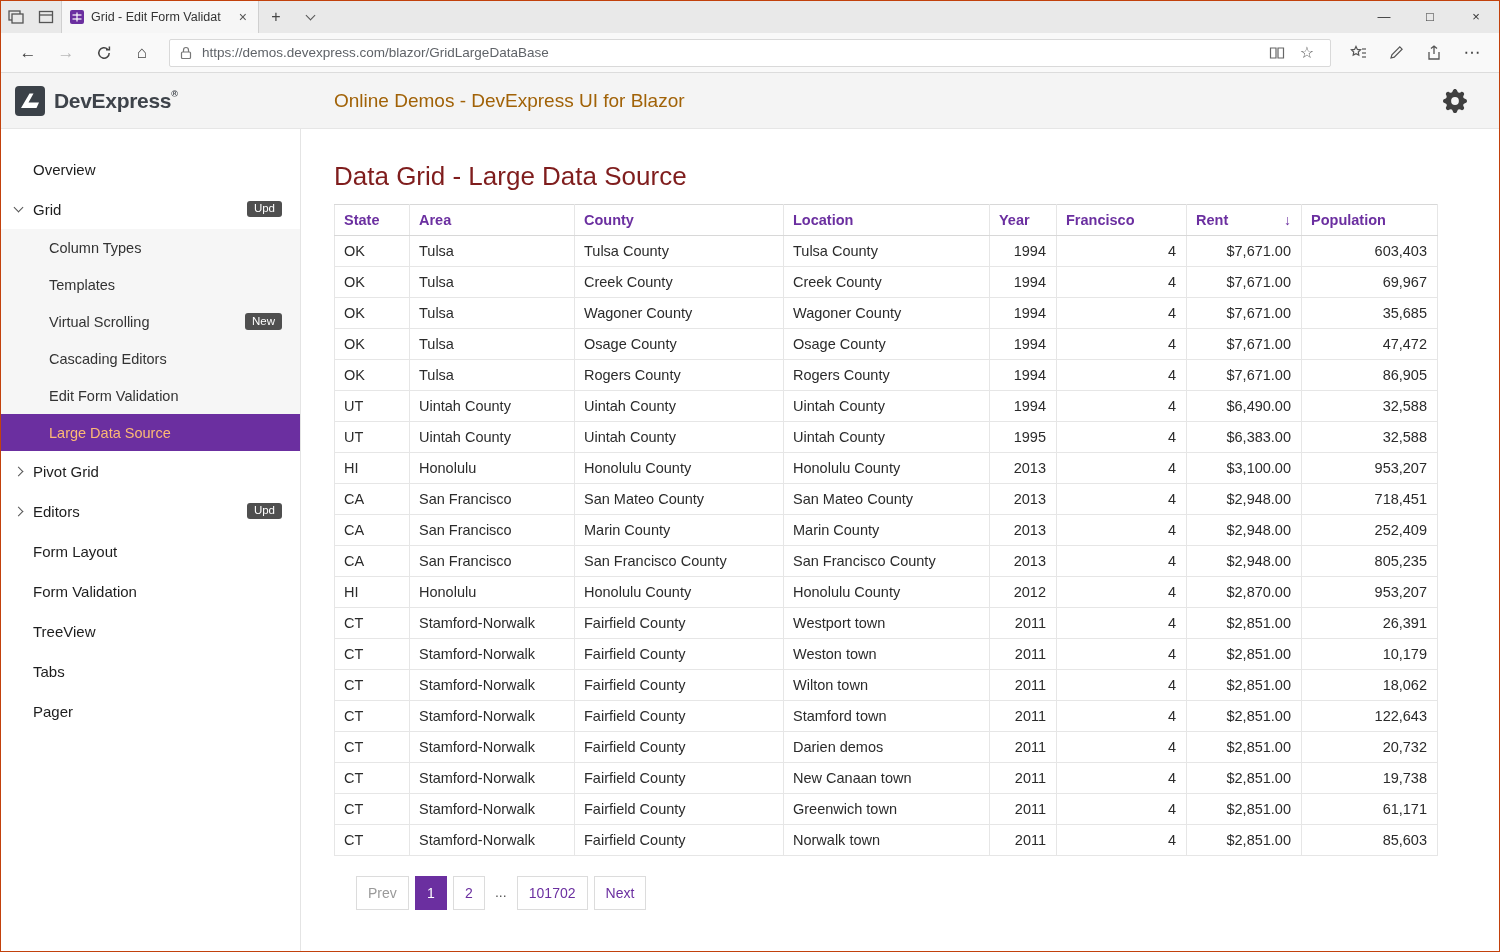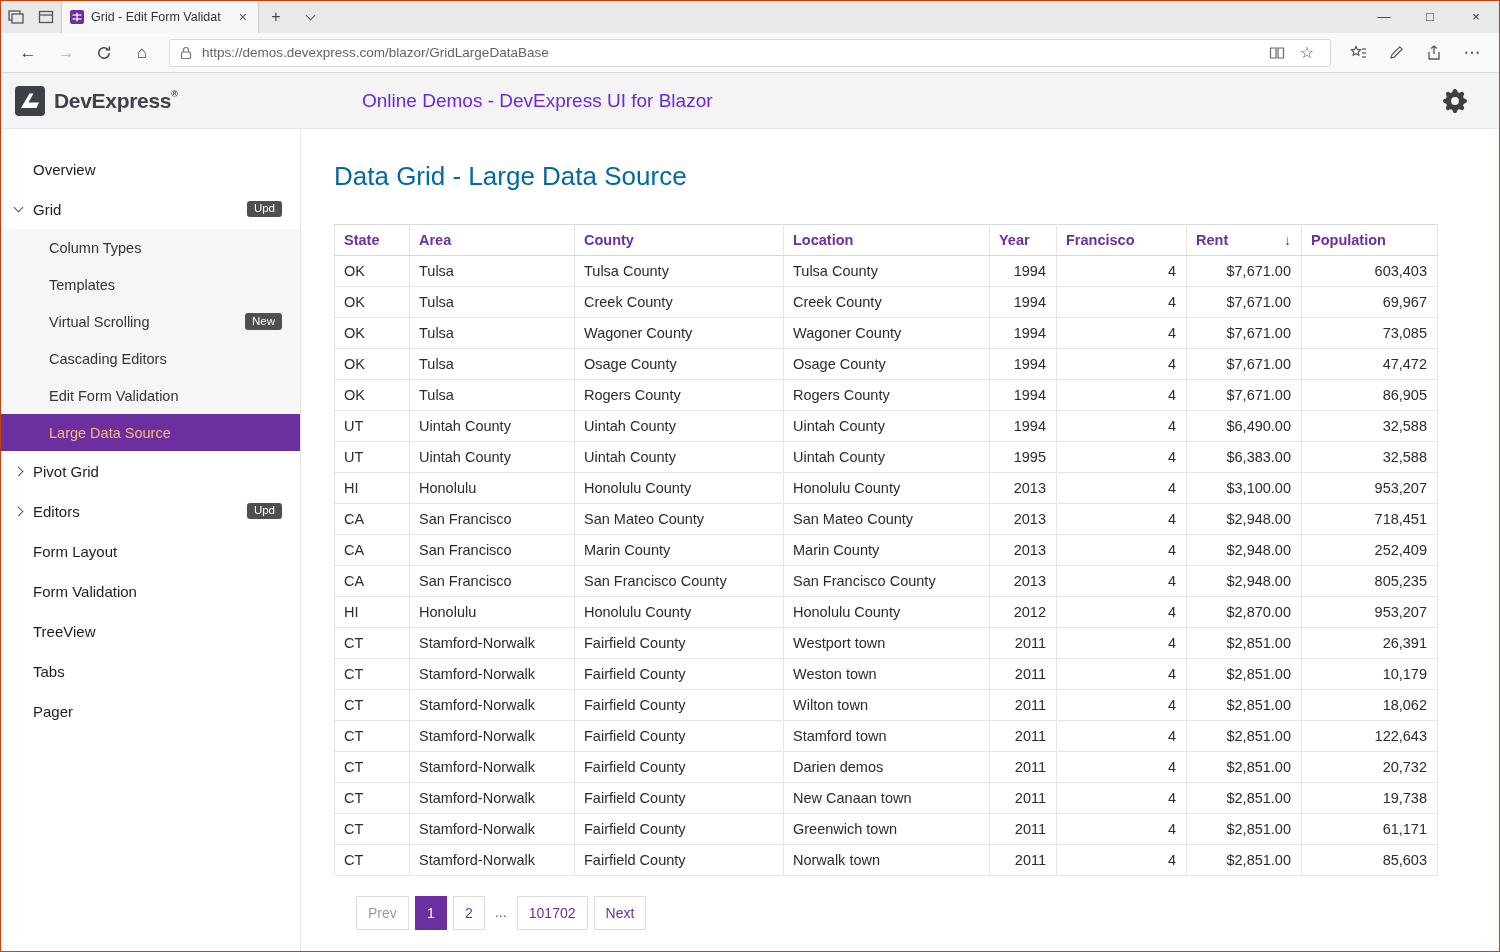--- a/index.html
+++ b/index.html
@@ -28,36 +28,36 @@
   .addressbar { flex:1; height:28px; background:#fff; border:1px solid #d9d9d9; border-radius:2px; display:flex; align-items:center; margin:0 8px; padding:0 8px; }
   .url { flex:1; font-size:13.5px; color:#5f6368; margin-left:8px; white-space:nowrap; overflow:hidden; }
   .ab-ic { width:30px; text-align:center; color:#555; display:flex; align-items:center; justify-content:center; }
   .tb-right-ic { width:38px; display:flex; align-items:center; justify-content:center; color:#444; font-size:17px; flex:0 0 auto; }
 
   
   .appheader { height:56px; background:#f4f4f4; border-bottom:1px solid #e6e6e6; position:relative; display:flex; align-items:center; flex:0 0 auto; }
   .logo { display:flex; align-items:center; gap:9px; margin-left:14px; }
   .logo-text { font-size:21px; font-weight:bold; color:#3e434a; letter-spacing:-0.3px; }
   .logo-reg { font-size:9px; color:#3e434a; vertical-align:top; }
-  .app-title { position:absolute; left:333px; font-size:19px; color:#6d28d9;margin-left:28px; }
+  .app-title { position:absolute; left:333px; font-size:19px; color:#a16207; }
   .gear-btn { position:absolute; right:32px; top:16px; }
 
   
   .content { flex:1; display:flex; min-height:0; }
   .sidebar { width:300px; flex:0 0 auto; border-right:1px solid #e4e4e4; padding-top:20px; background:#fff; }
   .nav-item { height:40px; display:flex; align-items:center; padding:0 18px 0 14px; font-size:15px; color:#1d1d1d; cursor:default; }
   .chevslot { width:18px; display:flex; align-items:center; flex:0 0 auto; }
   .nav-group { background:#f6f6f6; }
   .nav-item.child { height:37px; padding-left:48px; font-size:14.5px; color:#333; }
   .nav-item.selected { background:var(--accent); color:#fdba74; }
   .badge { margin-left:auto; background:#4f4f4f; color:#fff; font-size:11.5px; padding:2.5px 7px; border-radius:3px; line-height:1; }
   .lbl { white-space:nowrap; }
 
   .main { flex:1; padding:24px 30px 0 33px; background:#fff; }
-  .page-title { font-size:26px; font-weight:400; color:#0369a1; margin:8px 0 32px 0; }
+  .page-title { font-size:26px; font-weight:400; color:#7f1d1d; margin:8px 0 12px 0; }
 
   table.grid { border-collapse:collapse; table-layout:fixed; width:1103px; font-size:14.5px; }
   table.grid th, table.grid td { border:1px solid #e6e6e6; overflow:hidden; white-space:nowrap; }
   table.grid th { border-top-color:#d8d8d8; border-bottom-color:#d8d8d8; color:var(--accent); font-weight:700; text-align:left; padding:7px 10px 7px 9px; }
   table.grid td { color:#2b2b2b; padding:6px 10px 6px 9px; height:31px; }
   table.grid td.num { text-align:right; }
   .sort-arrow { float:right; color:var(--accent); font-size:14px; }
 
   .pager { display:flex; gap:6px; margin:20px 0 0 22px; align-items:center; }
   .pg { min-width:32px; height:34px; line-height:32px; text-align:center; border:1px solid #dcdcdc; font-size:14px; color:#333; padding:0 11px; background:#fff; }
@@ -290,21 +290,21 @@
               <td class="num">69,967</td>
             </tr>
             <tr>
               <td>OK</td>
               <td>Tulsa</td>
               <td>Wagoner County</td>
               <td>Wagoner County</td>
               <td class="num">1994</td>
               <td class="num">4</td>
               <td class="num">$7,671.00</td>
-              <td class="num">73,085</td>
+              <td class="num">35,685</td>
             </tr>
             <tr>
               <td>OK</td>
               <td>Tulsa</td>
               <td>Osage County</td>
               <td>Osage County</td>
               <td class="num">1994</td>
               <td class="num">4</td>
               <td class="num">$7,671.00</td>
               <td class="num">47,472</td>

